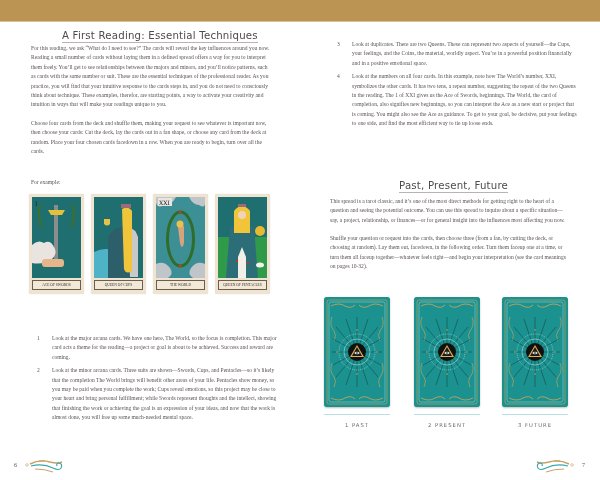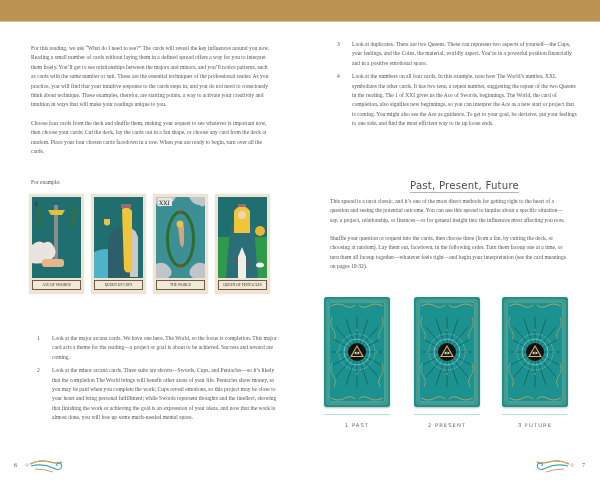--- a/index.html
+++ b/index.html
@@ -5,21 +5,21 @@
   * { box-sizing: border-box; margin: 0; padding: 0; }
   html, body { width: 600px; height: 480px; background: #ffffff; overflow: hidden; }
   body { position: relative; font-family: "Liberation Serif", "DejaVu Serif", serif; color: #4a4446; }
   .topbar { position: absolute; left: 0; top: 0; width: 600px; height: 22px; background: #bb9453; border-bottom: 1px solid #d9c195; }
   .page { position: absolute; top: 22px; height: 458px; width: 300px; }
   .page.left { left: 0; }
   .page.right { left: 300px; }
 
   .title { position: absolute; font-family: "DejaVu Sans", sans-serif; font-size: 10.2px; color: #4f4a4c; letter-spacing: 0.2px; white-space: nowrap; border-bottom: 0.8px solid #b8b3b4; padding-bottom: 0px; line-height: 13px; }
   .left .title { left: 62px; top: 7px; }
-  .right .title { left: 110px; top: 157px; }
+  .right .title { left: 99px; top: 157px; }
 
   .para { position: absolute; font-size: 5.55px; line-height: 9.4px; color: #5a5356; text-align: left; }
   .left .p1 { left: 31px; top: 22px; width: 240px; }
   .left .p2 { left: 31px; top: 97px; width: 240px; }
   .left .example-label { left: 31px; top: 156px; width: 100px; }
 
   .cards-row { position: absolute; left: 29px; top: 172px; width: 240px; height: 100px; }
   .tarot { position: absolute; top: 0; width: 55px; height: 100px; background: #efe4d2; border-radius: 2px; box-shadow: 0 0 1px #cfc2ad; padding: 3px; }
   .tarot .art { position: relative; width: 49px; height: 81px; overflow: hidden; background: #1f6f70; }
   .tarot .caption { margin-top: 2px; height: 10px; border: 0.6px solid #6b5e4f; background: #f1e8d8; font-size: 3.6px; line-height: 9px; text-align: center; color: #3a312a; white-space: nowrap; overflow: hidden; }
@@ -44,20 +44,21 @@
   .ornament { position: absolute; width: 42px; height: 16px; }
   .left .ornament { left: 25px; top: 436px; }
   .right .ornament { left: 232px; top: 436px; }
 </style>
 </head>
 <body>
 
 <div class="topbar"></div>
 
 <div class="page left">
+  <div class="title">A First Reading: Essential Techniques</div>
   <p class="para p1">For this reading, we ask “What do I need to see?” The cards will reveal the key influences around you now. Reading a small number of cards without laying them in a defined spread offers a way for you to interpret them freely. You’ll get to see relationships between the majors and minors, and you’ll notice patterns, such as cards with the same number or suit. These are the essential techniques of the professional reader. As you practice, you will find that your intuitive response to the cards steps in, and you do not need to consciously think about technique. These examples, therefor, are starting points, a way to activate your creativity and intuition in ways that will make your readings unique to you.</p>
   <p class="para p2">Choose four cards from the deck and shuffle them, making your request to see whatever is important now, then choose your cards: Cut the deck, lay the cards out in a fan shape, or choose any card from the deck at random. Place your four chosen cards facedown in a row. When you are ready to begin, turn over all the cards.</p>
   <p class="para example-label">For example:</p>
 
   <div class="cards-row">
 
     <div class="tarot" style="left:0">
       <div class="art">
         <svg width="49" height="81" viewBox="0 0 49 81">
           <rect width="49" height="81" fill="#1f6f70"></rect>

